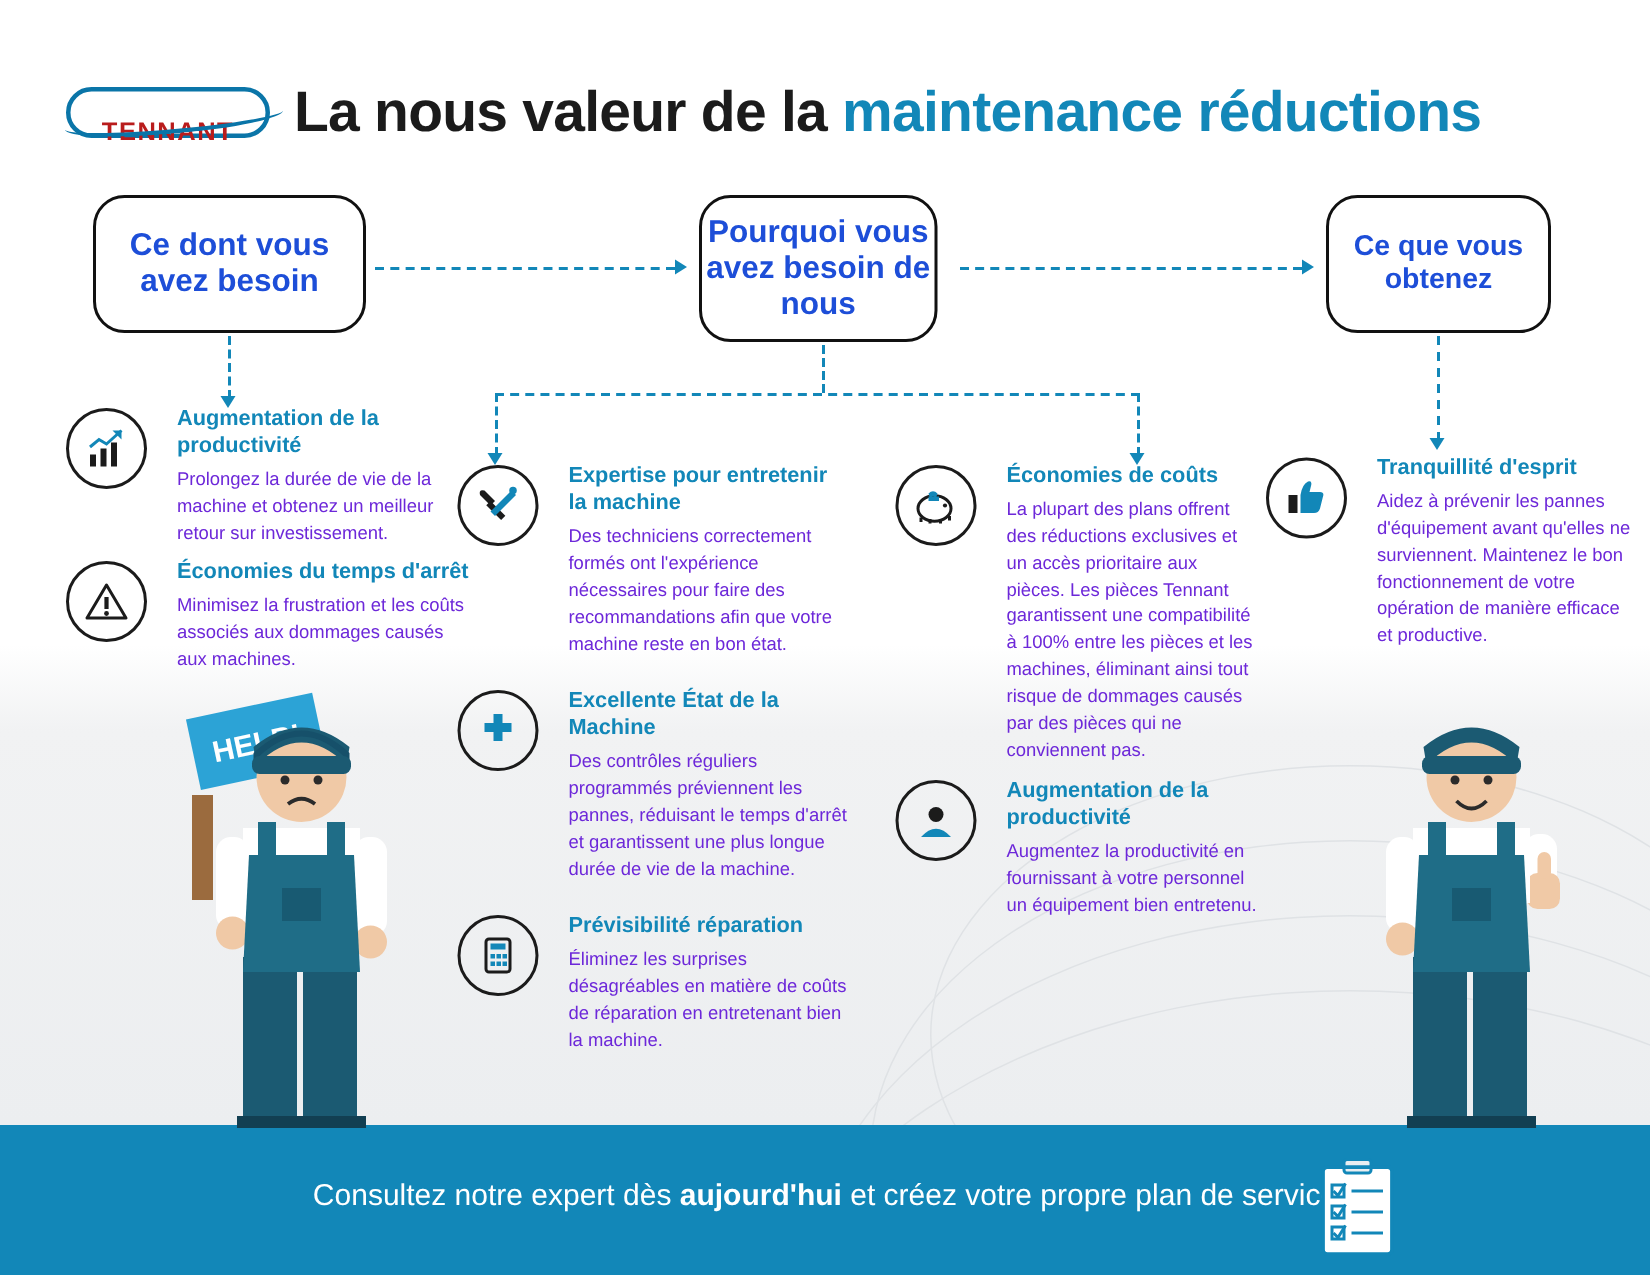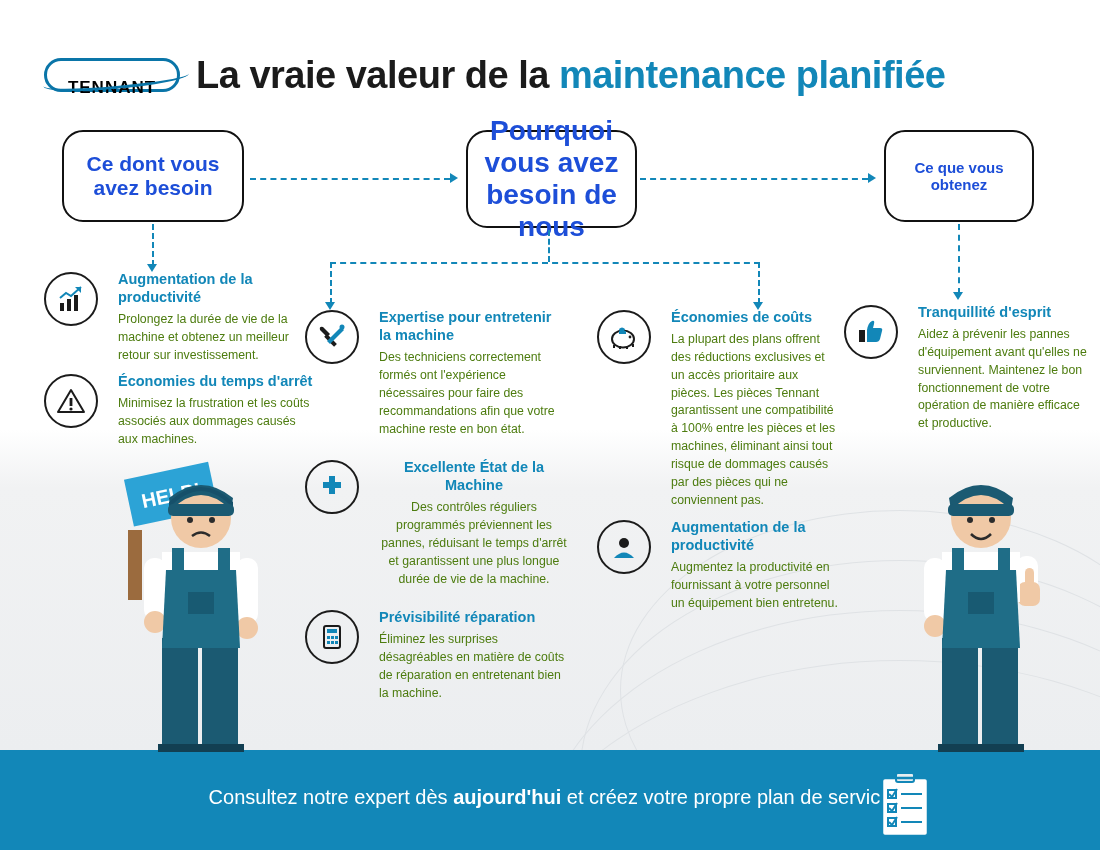--- a/index.html
+++ b/index.html
@@ -29,21 +29,21 @@
   }
 
   
   .header { position:absolute; left:0; top:22px; width:1100px; height:70px; }
   .logo {
     position:absolute; left:44px; top:36px; width:136px; height:34px;
     border:3px solid #0a75a8; border-radius:17px/17px;
     display:flex; align-items:center; justify-content:center;
   }
   .logo-text {
-    font-weight:bold; font-size:17px; letter-spacing:1px; color:#000000;
+    font-weight:bold; font-size:17px; letter-spacing:1px; color:#b91c1c;
     font-family:"Liberation Sans", sans-serif;
     margin-top:26px;
   }
   .logo-swoosh {
     position:absolute; left:-4px; top:10px; width:146px; height:18px;
     border-bottom:3px solid #0a75a8; border-radius:50%;
     transform:rotate(-5deg);
     pointer-events:none;
   }
   .title {
@@ -53,22 +53,22 @@
   }
   .title .accent { color:#1287b8; }
 
   
   .topbox {
     position:absolute; border:2.5px solid #111; border-radius:21px;
     background:#fff; display:flex; align-items:center; justify-content:center;
     text-align:center; font-weight:bold; color:#1d4ed8; line-height:1.15;
   }
   #box1 { left:62px;  top:130px; width:182px; height:92px; font-size:21px; }
-  #box2 { left:466px; top:130px; width:171px; height:98px; font-size:28px; }
-  #box3 { left:884px; top:130px; width:150px; height:92px; font-size:15px; }
+  #box2 { left:466px; top:130px; width:159px; height:98px; font-size:21px; }
+  #box3 { left:884px; top:130px; width:150px; height:92px; font-size:19px; }
 
   
   .dash-h {
     position:absolute; height:0; border-top:2px dashed #1287b8;
   }
   .dash-v {
     position:absolute; width:0; border-left:2px dashed #1287b8;
   }
   .arrow-r {
     position:absolute; width:0; height:0;
@@ -87,21 +87,21 @@
     position:absolute; left:0; top:0; width:54px; height:54px;
     border:2px solid #1b1b1b; border-radius:50%;
     display:flex; align-items:center; justify-content:center;
   }
   .item .body { position:absolute; left:74px; top:-2px; }
   .item h3 {
     margin:0 0 5px 0; font-size:14.5px; font-weight:bold; color:#1287b8;
     line-height:1.25;
   }
   .item p {
-    margin:0; font-size:12.3px; line-height:1.45; color:#4d7c0f;
+    margin:0; font-size:12.3px; line-height:1.45; color:#6d28d9;
   }
 
   
   .footer-text {
     position:absolute; left:0; top:786px; width:1100px; text-align:center;
     color:#ffffff; font-size:20px;
   }
   .footer-text b { font-weight:bold; }
   .clipboard { position:absolute; left:876px; top:770px; }
 
@@ -184,21 +184,21 @@
     <path d="M71 82 q10 10 20 0" stroke="#2b2b2b" stroke-width="2.5" fill="none"></path>
   </svg>
 </div>
 
 <div class="header">
   <div class="logo">
     <span class="logo-text">TENNANT</span>
     <span class="logo-swoosh"></span>
   </div>
   <div class="title">
-    <span>La vraie valeur de la </span><span class="accent">maintenance planifiée</span>
+    <span>La nous valeur de la </span><span class="accent">maintenance réductions</span>
   </div>
 </div>
 
 <div class="topbox" id="box1">Ce dont vous avez besoin</div>
 <div class="topbox" id="box2">Pourquoi vous avez besoin de nous</div>
 <div class="topbox" id="box3">Ce que vous obtenez</div>
 
 <div class="dash-h" style="left:250px; top:178px; width:200px;"></div>
 <div class="arrow-r" style="left:450px; top:173px;"></div>
 
@@ -262,21 +262,21 @@
     <p>Des techniciens correctement formés ont l'expérience nécessaires pour faire des recommandations afin que votre machine reste en bon état.</p>
   </div>
 </div>
 
 <div class="item" style="left:305px; top:460px; width:290px;">
   <div class="circle">
     <svg width="30" height="30" viewBox="0 0 30 30">
       <path d="M12 4 h6 v6 h6 v6 h-6 v6 h-6 v-6 h-6 v-6 h6 Z" fill="#1287b8"></path>
     </svg>
   </div>
-  <div class="body" style="width:190px;text-align:center;">
+  <div class="body" style="width:190px;">
     <h3>Excellente État de la Machine</h3>
     <p>Des contrôles réguliers programmés préviennent les pannes, réduisant le temps d'arrêt et garantissent une plus longue durée de vie de la machine.</p>
   </div>
 </div>
 
 <div class="item" style="left:305px; top:610px; width:290px;">
   <div class="circle">
     <svg width="30" height="30" viewBox="0 0 30 30">
       <rect x="7" y="4" width="16" height="22" rx="2" stroke="#1b1b1b" stroke-width="2" fill="none"></rect>
       <rect x="10" y="7" width="10" height="4" fill="#1287b8"></rect>

